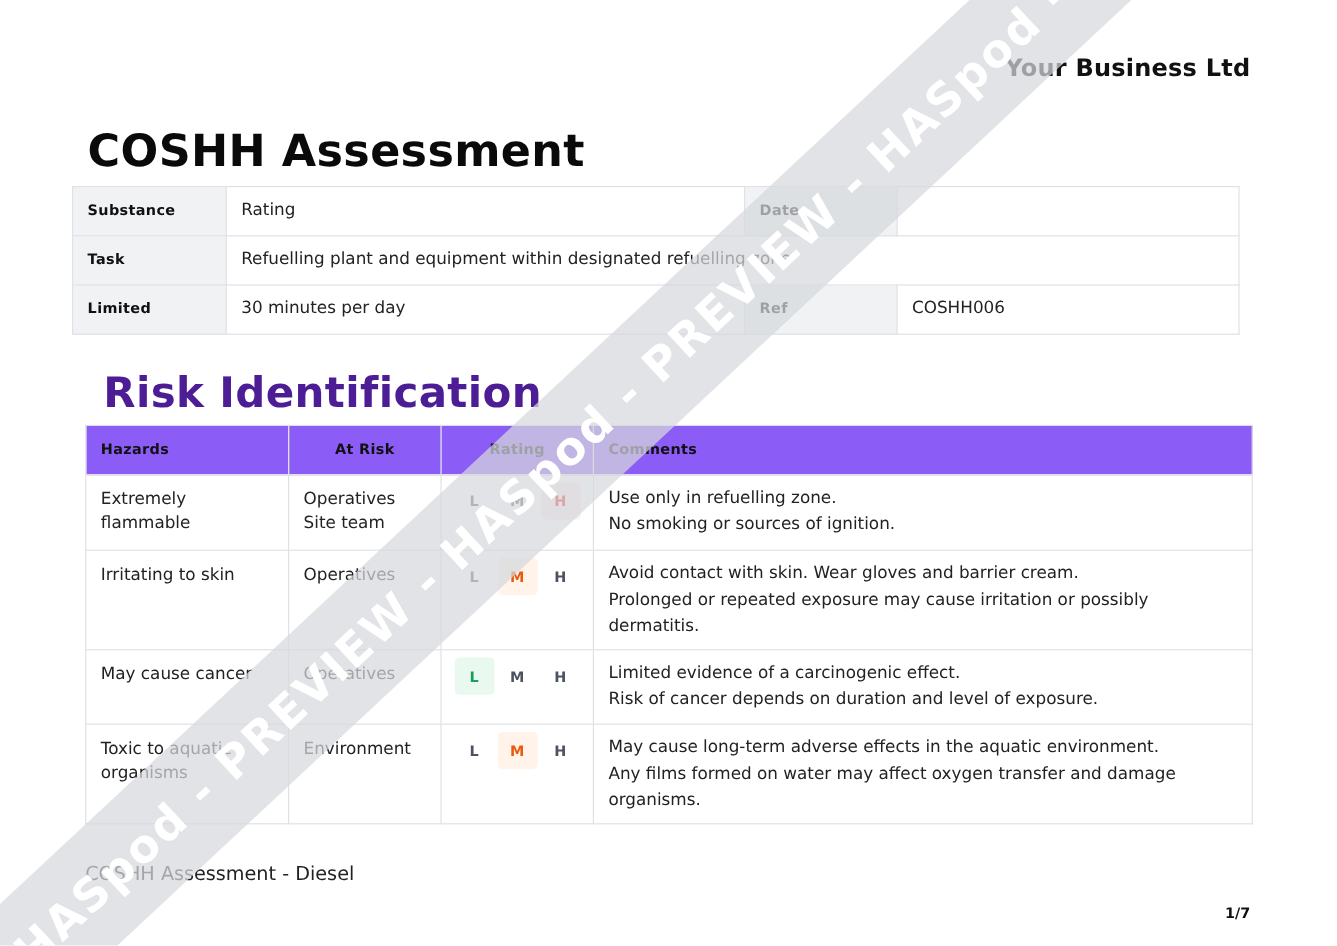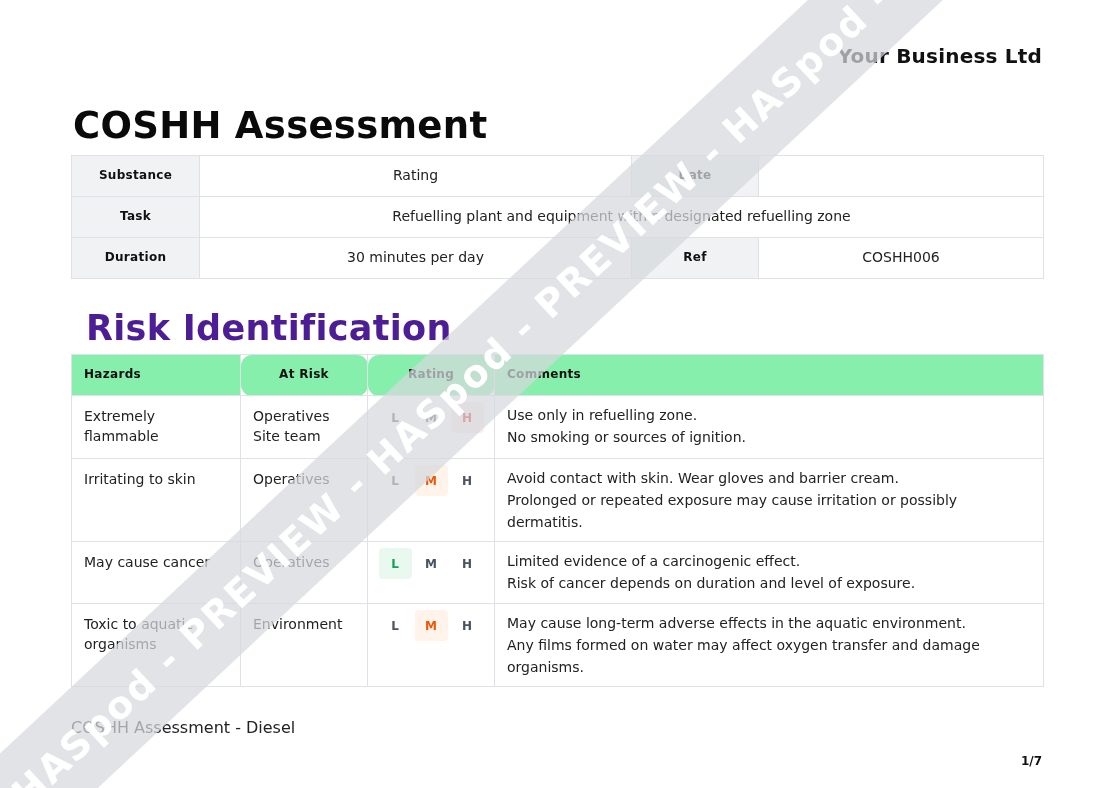--- a/index.html
+++ b/index.html
@@ -18,27 +18,27 @@
       font-weight: bold; font-size: 37px; color: #0a0a0a; letter-spacing: 0.3px;
     }
     .section-title {
       position: absolute; left: 86px; top: 308px;
       font-weight: bold; font-size: 35px; color: #4c1d95; letter-spacing: 0.3px;
     }
 
     table { border-collapse: collapse; position: absolute; table-layout: fixed; }
     td, th { border: 1.5px solid #dfe1e6; vertical-align: top; }
 
-    .info-table { left: 71px; top: 155px; width: 972px; text-align: center; }
+    .info-table { left: 60px; top: 155px; width: 972px; }
     .info-table td { height: 41px; font-size: 14px; padding: 11px 12px 0 12px; color: #222; }
     .info-table td.lbl { background: #f1f2f4; font-weight: bold; font-size: 12px; padding-top: 12px; color: #111; letter-spacing: 0.3px; }
 
     .risk-table { left: 71px; top: 354px; width: 972px; }
-    .risk-table th { background: #86efac; font-size: 12px; font-weight: bold; height: 41px; padding: 12px 12px 0 12px; text-align: left; color: #111; letter-spacing: 0.3px; }
-    .risk-table th.center { text-align: center; border-radius: 11px; }
+    .risk-table th { background: #8b5cf6; font-size: 12px; font-weight: bold; height: 41px; padding: 12px 12px 0 12px; text-align: left; color: #111; letter-spacing: 0.3px; }
+    .risk-table th.center { text-align: center; }
     .risk-table td { font-size: 14px; color: #222; padding: 10px 12px 8px 12px; line-height: 20px; margin-top: 40px; }
     .risk-table td.atrisk { text-align: left; }
     .risk-table td.rating { padding: 6px 8px 0 8px; }
     .risk-table td.comments { line-height: 22px; padding-top: 8px; }
 
     .levels { display: flex; justify-content: center; gap: 3px; }
     .lvl {
       width: 33px; height: 31px; border-radius: 4px;
       display: flex; align-items: center; justify-content: center;
       font-size: 12px; font-weight: bold; color: #4b5260;
@@ -81,21 +81,21 @@
       <td class="lbl">Substance</td>
       <td>Rating</td>
       <td class="lbl">Date</td>
       <td></td>
     </tr>
     <tr>
       <td class="lbl">Task</td>
       <td colspan="3">Refuelling plant and equipment within designated refuelling zone</td>
     </tr>
     <tr>
-      <td class="lbl">Duration</td>
+      <td class="lbl">Limited</td>
       <td>30 minutes per day</td>
       <td class="lbl">Ref</td>
       <td>COSHH006</td>
     </tr>
   </tbody>
     </table>
 
   <h2 class="section-title">Risk Identification</h2>
 
   <table class="risk-table">

